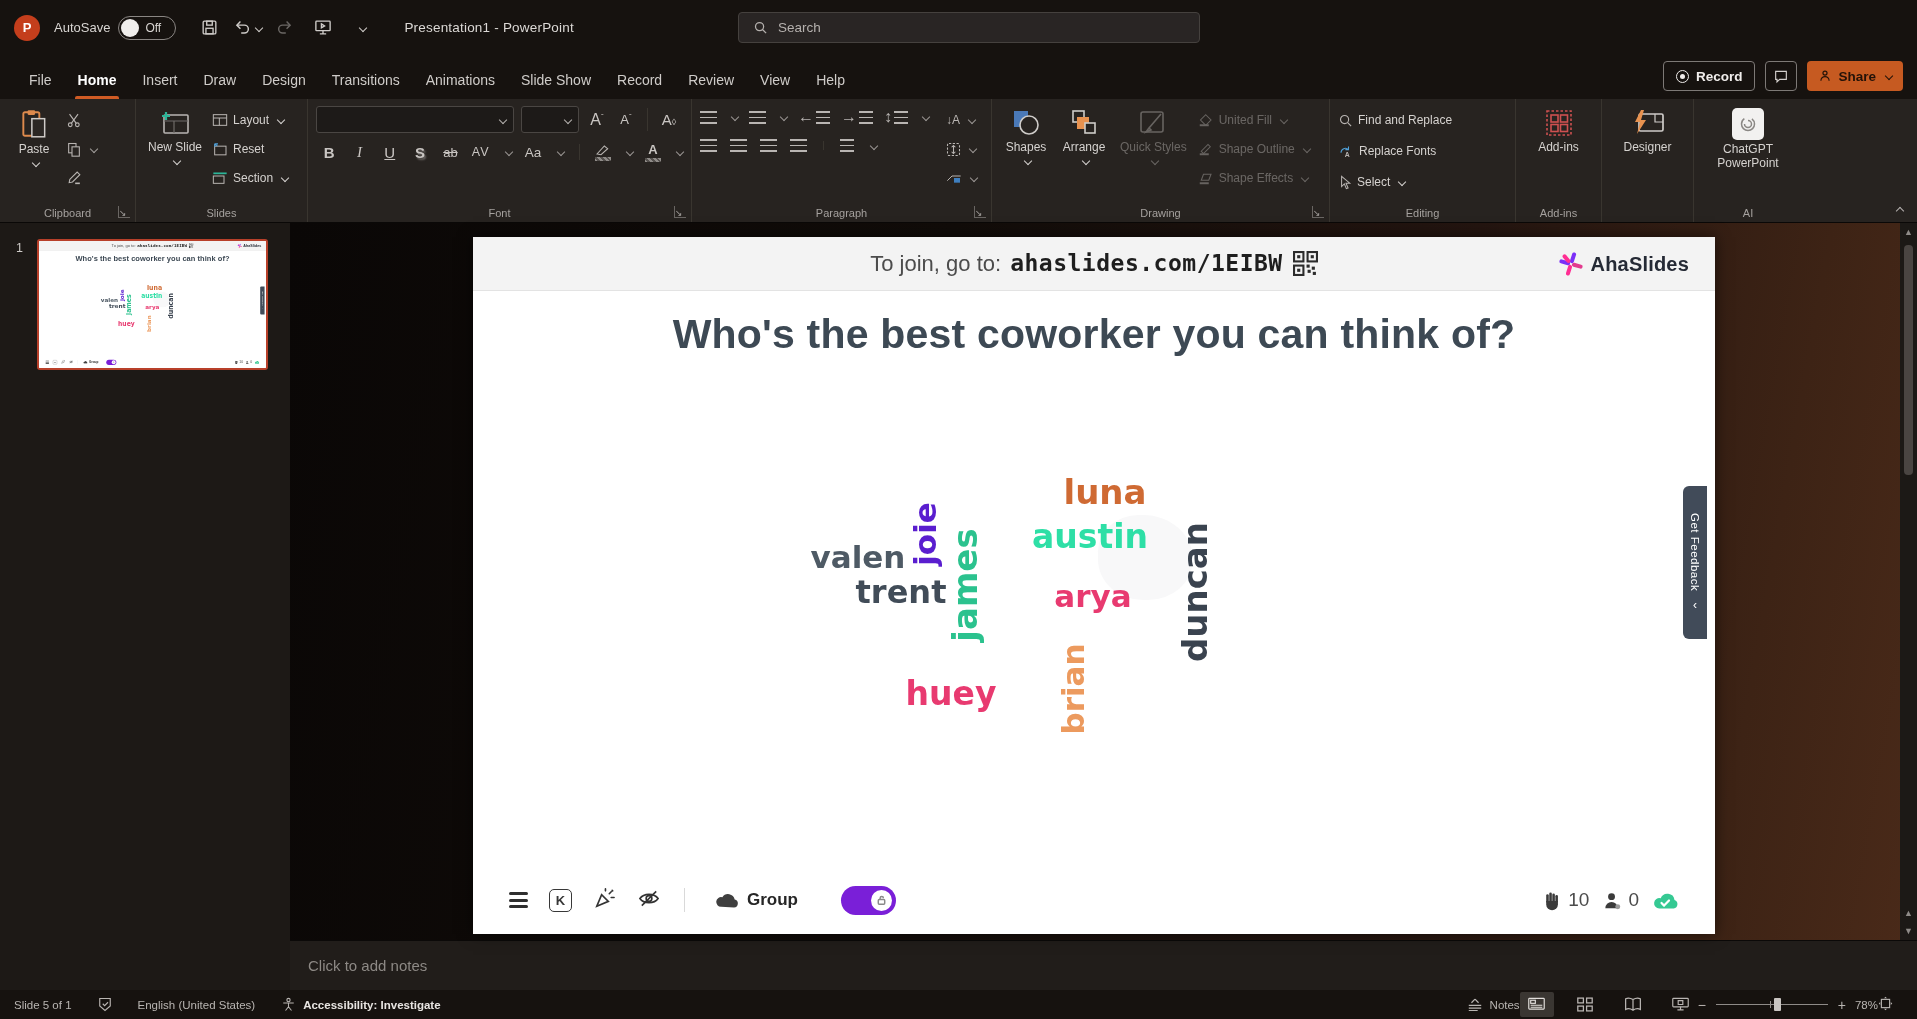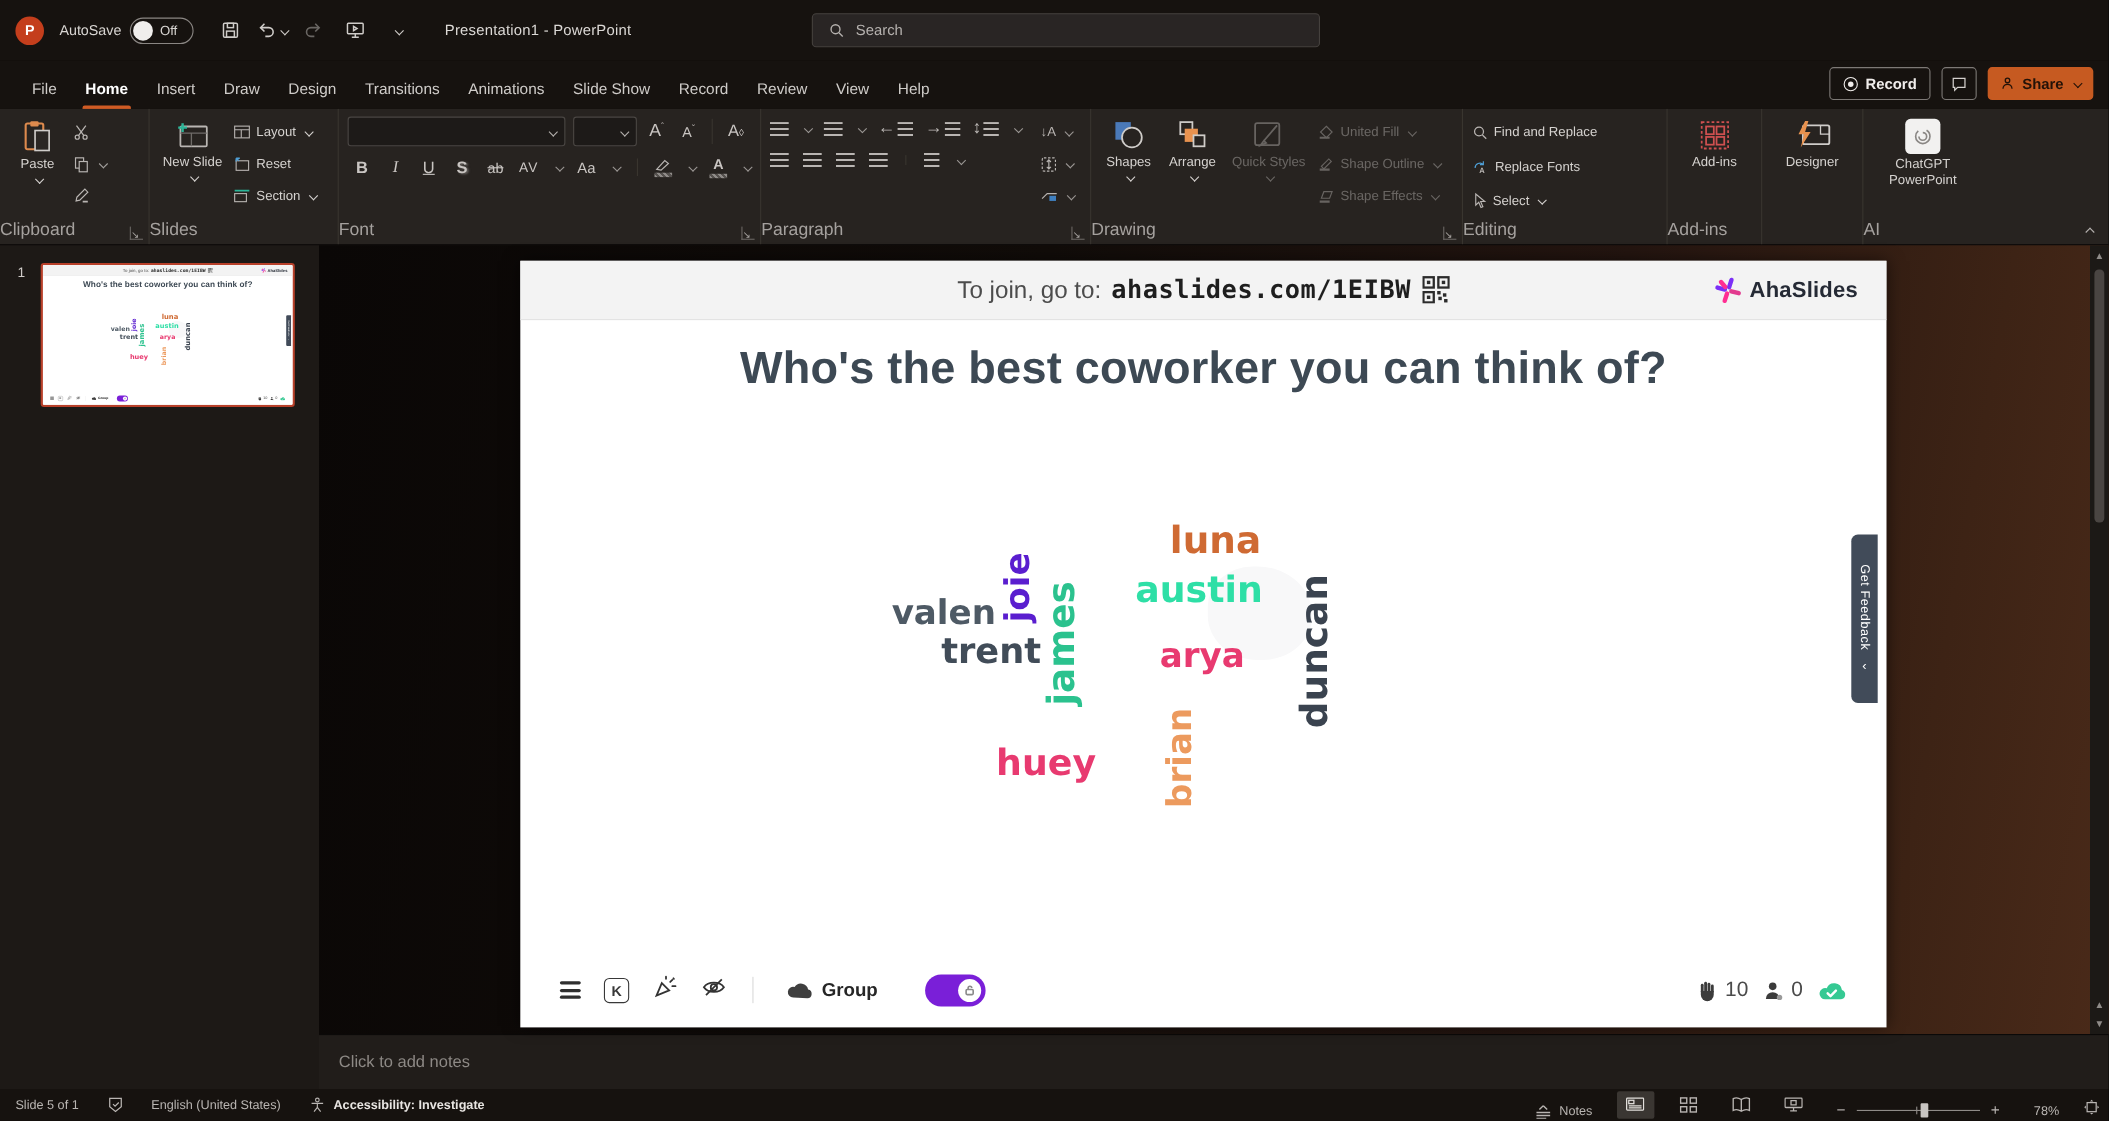--- a/index.html
+++ b/index.html
@@ -44,21 +44,21 @@
     display:flex; align-items:center; gap:7px; padding:0 12px; }
   .rec-dot { width:13px; height:13px; border:1.6px solid #f0edeb; border-radius:50%; display:flex; align-items:center; justify-content:center; }
   .rec-dot::after { content:""; width:5px; height:5px; background:#f0edeb; border-radius:50%; }
   .comment-btn { width:32px; height:30px; border:1px solid #7d7976; border-radius:4px; display:flex; align-items:center; justify-content:center; }
   .share-btn { height:30px; background:#c65a21; border-radius:4px; color:#231208; font-size:13.5px; font-weight:bold;
     display:flex; align-items:center; gap:6px; padding:0 11px; }
 
   
   .ribbon { height:124px; background:#272320; display:flex; position:relative; flex:0 0 auto; border-bottom:1px solid #0a0807; }
   .rgroup { position:relative; border-right:1px solid #39352f; padding:7px 8px 22px 8px; display:flex; gap:6px; }
-  .rg-label { position:absolute; bottom:3px; left:0; right:0; color:#a5a19e; font-size:16px; }
+  .rg-label { position:absolute; bottom:3px; left:0; right:0; text-align:center; color:#a5a19e; font-size:11px; }
   .launcher { position:absolute; bottom:4px; right:5px; width:12px; height:12px; color:#a5a19e; font-size:9px;
     border-left:1px solid #6a6663; border-bottom:1px solid #6a6663; display:flex; align-items:flex-end; justify-content:flex-start; line-height:8px; }
   .bigbtn { display:flex; flex-direction:column; align-items:center; justify-content:flex-start; gap:3px;
     min-width:52px; padding:2px 4px; border-radius:3px; color:#d5d2cf; font-size:12px; text-align:center; cursor:pointer; }
   .bigbtn .lbl { line-height:1.15; }
   .icn { display:flex; align-items:center; justify-content:center; }
   .smallcol { display:flex; flex-direction:column; justify-content:flex-start; gap:7px; padding-top:3px; }
   .smallbtn { display:flex; align-items:center; gap:5px; color:#d5d2cf; font-size:12px; height:22px; cursor:pointer; }
   .fontgrid { display:flex; flex-direction:column; gap:9px; }
   .fontrow { display:flex; align-items:center; gap:7px; }
@@ -131,21 +131,21 @@
   
   .notes { height:50px; background:#211d1a; border-top:1px solid #0b0908; display:flex; align-items:center;
     padding-left:18px; color:#8d8985; font-size:15px; flex:0 0 auto; }
 
   
   .statusbar { height:29px; background:#16120f; display:flex; align-items:center; color:#b9b5b2;
     font-size:11.5px; flex:0 0 auto; position:relative; }
   .sb-left { display:flex; align-items:center; gap:26px; margin-left:14px; }
   .sb-item { display:flex; align-items:center; gap:7px; }
   .sb-bold { font-weight:bold; color:#e8e5e2; }
-  .sb-right { position:absolute; right:8px; display:flex; align-items:flex-end; gap:22px; }
+  .sb-right { position:absolute; right:24px; display:flex; align-items:center; }
   .sb-views { display:flex; align-items:center; gap:14px; }
   .sb-view { width:34px; height:25px; display:flex; align-items:center; justify-content:center; border-radius:2px; }
   .sb-view.active { background:#3a3632; }
   .zoomctl { display:flex; align-items:center; gap:10px; }
   .z-track { width:112px; height:1px; background:#8f8b88; position:relative; }
   .z-tick { position:absolute; left:54px; top:-3px; width:1px; height:7px; background:#8f8b88; }
   .z-thumb { position:absolute; left:58px; top:-6px; width:7px; height:13px; background:#c9c5c2; border-radius:1px; }
   .zoom-pct { min-width:32px; text-align:right; }
 </style>
 </head>

